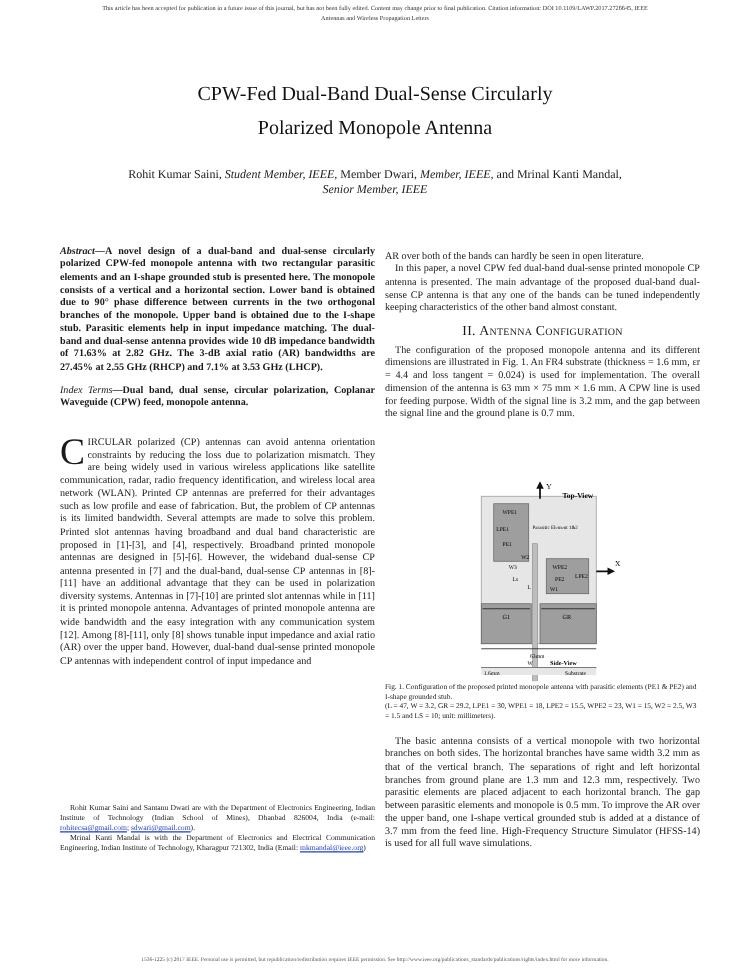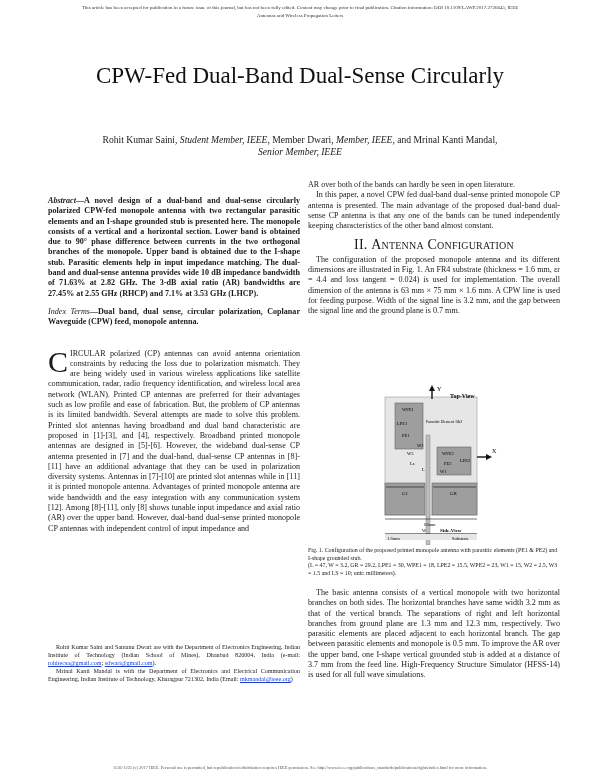--- a/index.html
+++ b/index.html
@@ -1,32 +1,32 @@
 <!DOCTYPE html>
 <html><head>
 <meta charset="utf-8">
 <style>
   html, body { margin: 0; padding: 0; background: #ffffff; }
   body { width: 600px; height: 776px; position: relative; overflow: hidden;
          font-family: "Liberation Serif", "DejaVu Serif", serif; color: #1a1a1a; }
   .header-note { position: absolute; top: 4px; left: 20px; width: 560px; text-align: center;
                  font-size: 5px; line-height: 8px; color: #333; }
   .title { position: absolute; top: 62px; left: 40px; width: 520px; text-align: center;
-           font-size: 23px; line-height: 27px; color: #111; }
+           font-size: 16px; line-height: 27px; color: #111; }
   .authors { position: absolute; top: 134px; left: 40px; width: 520px; text-align: center;
              font-size: 9.6px; line-height: 12px; }
   .authors i { font-style: italic; }
   .col { position: absolute; font-size: 8.1px; line-height: 10.3px; text-align: justify; }
   .col-left { top: 196px; left: 48px; width: 252px; }
-  .col-right { top: 180px; left: 308px; width: 252px; }
+  .col-right { top: 200px; left: 308px; width: 252px; }
   .abstract { font-weight: bold; margin: 0 0 8px 0; }
   .abstract i, .index i { font-style: italic; font-weight: normal; }
   .abstract-label { font-style: italic; }
   .index { font-weight: bold; margin: 0 0 21px 0; }
-  .section-head { text-align: center; font-size: 14px; margin: 0 0 4px 0; letter-spacing: 0.2px; }
+  .section-head { text-align: center; font-size: 11px; margin: 0 0 4px 0; letter-spacing: 0.2px; }
   .section-head .sc { font-variant: small-caps; }
   p { margin: 0; }
   .indent { text-indent: 8px; }
   .dropcap { float: left; font-size: 30px; line-height: 23px; margin: 1px 2px 0 0; }
   .footnotes { position: absolute; top: 643px; left: 48px; width: 252px; font-size: 6.1px; line-height: 8px;
                text-align: justify; border-top: none; }
   .footnotes p { text-indent: 8px; }
   .footnotes a { color: #1a3fd1; text-decoration: underline; }
   .figure { position: absolute; top: 385px; left: 380px; width: 170px; height: 160px; }
   .fig-caption { position: absolute; top: 547px; left: 308px; width: 252px; font-size: 5.9px; line-height: 7.6px; }
@@ -36,20 +36,21 @@
 </head>
 <body>
 
 <div class="header-note">
   <div>This article has been accepted for publication in a future issue of this journal, but has not been fully edited. Content may change prior to final publication. Citation information: DOI 10.1109/LAWP.2017.2726645, IEEE</div>
   <div>Antennas and Wireless Propagation Letters</div>
 </div>
 
 <div class="title">
   <div>CPW-Fed Dual-Band Dual-Sense Circularly</div>
+  <div>Polarized Monopole Antenna</div>
 </div>
 
 <div class="authors">
   <span>Rohit Kumar Saini,</span>
   <i>Student Member, IEEE,</i>
   <span>Member Dwari,</span>
   <i>Member, IEEE,</i>
   <span>and Mrinal Kanti Mandal,</span><br>
   <i>Senior Member, IEEE</i>
 </div>

